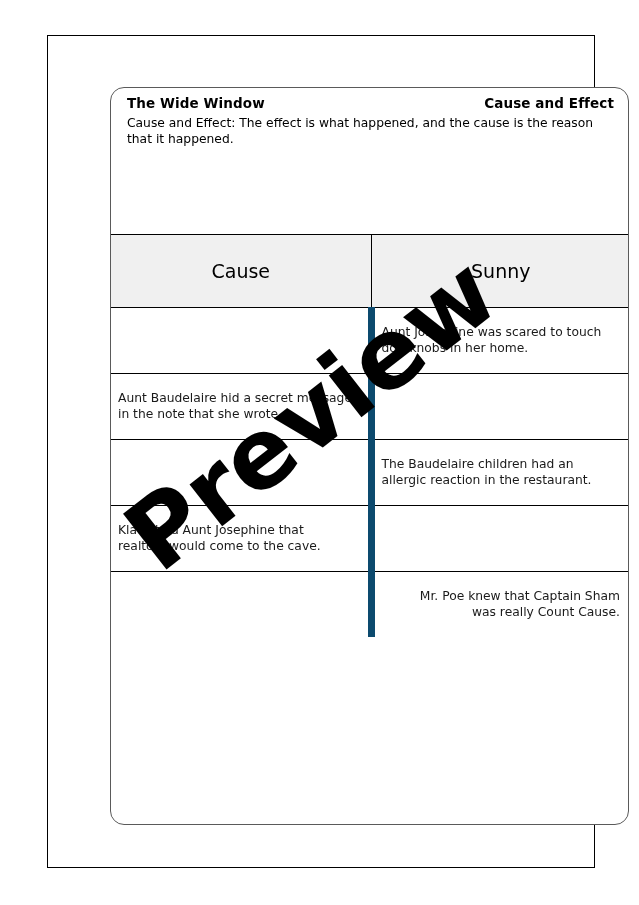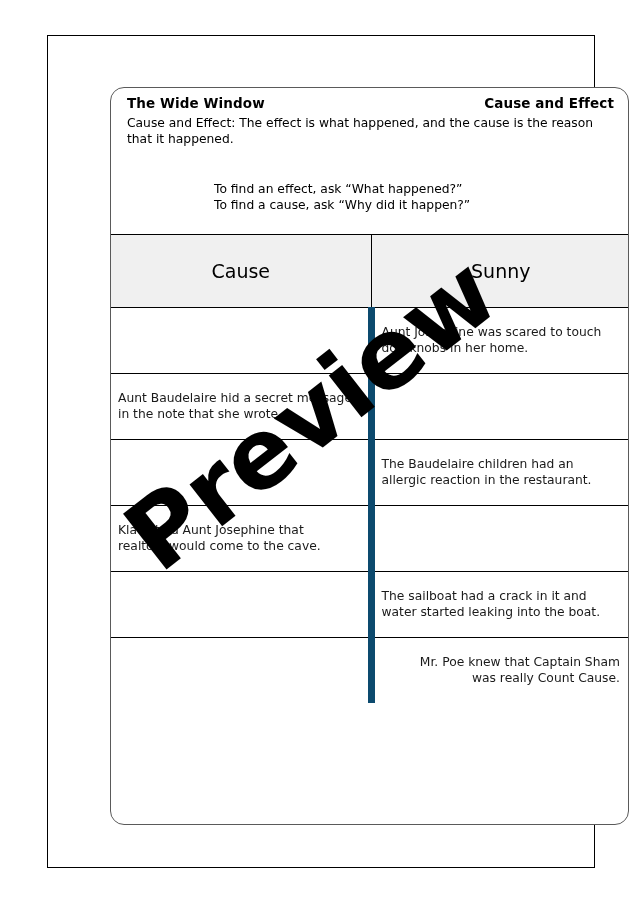--- a/index.html
+++ b/index.html
@@ -157,24 +157,20 @@
 
     <div class="title-bar">
       <span class="title-left">The Wide Window</span>
       <span class="title-right">Cause and Effect</span>
     </div>
 
     <div class="intro-block">
       <div class="intro-line">Cause and Effect: The effect is what happened, and the cause is the reason that it happened.</div>
     </div>
 
-    <div class="prompt-block">
-      <div class="prompt-line">To find an effect, ask “What happened?”</div>
-      <div class="prompt-line">To find a cause, ask “Why did it happen?”</div>
-    </div>
 
     <table id="ce-table">
       <colgroup>
         <col class="c-cause">
         <col class="c-effect">
       </colgroup>
       <thead>
         <tr>
           <th class="col-cause">Cause</th>
           <th class="col-effect">Sunny</th>
@@ -202,27 +198,20 @@
             <span class="cell-text">allergic reaction in the restaurant.</span>
           </td>
         </tr>
         <tr>
           <td class="cell-cause">
             <span class="cell-text">Klaus told Aunt Josephine that</span>
             <span class="cell-text">realtors would come to the cave.</span>
           </td>
           <td class="cell-effect"></td>
         </tr>
-        <tr>
-          <td class="cell-cause"></td>
-          <td class="cell-effect">
-            <span class="cell-text">The sailboat had a crack in it and</span>
-            <span class="cell-text">water started leaking into the boat.</span>
-          </td>
-        </tr>
         <tr class="last-row">
           <td class="cell-cause"></td>
           <td class="cell-effect center-ind">
             <span class="cell-text">Mr. Poe knew that Captain Sham</span>
             <span class="cell-text l2">was really Count Cause.</span>
           </td>
         </tr>
       </tbody>
     </table>
 

